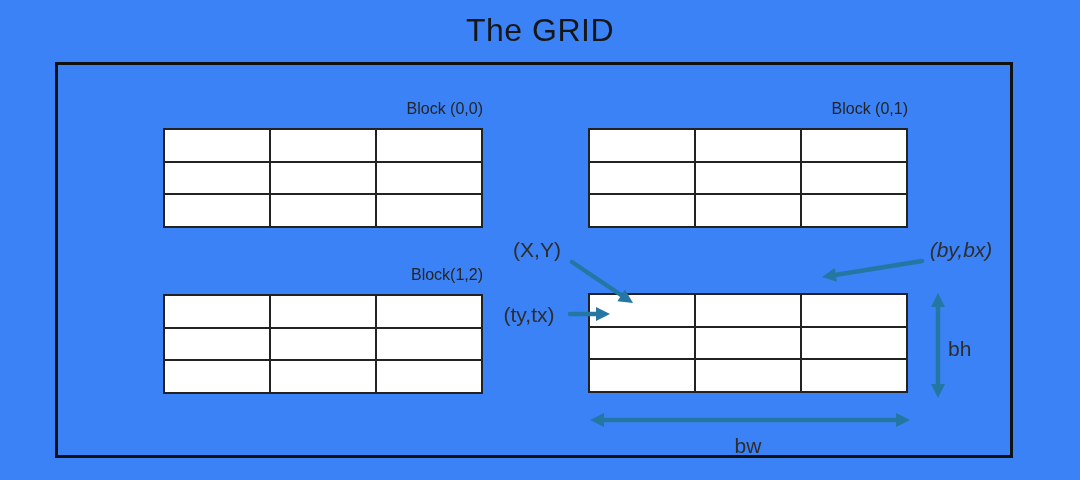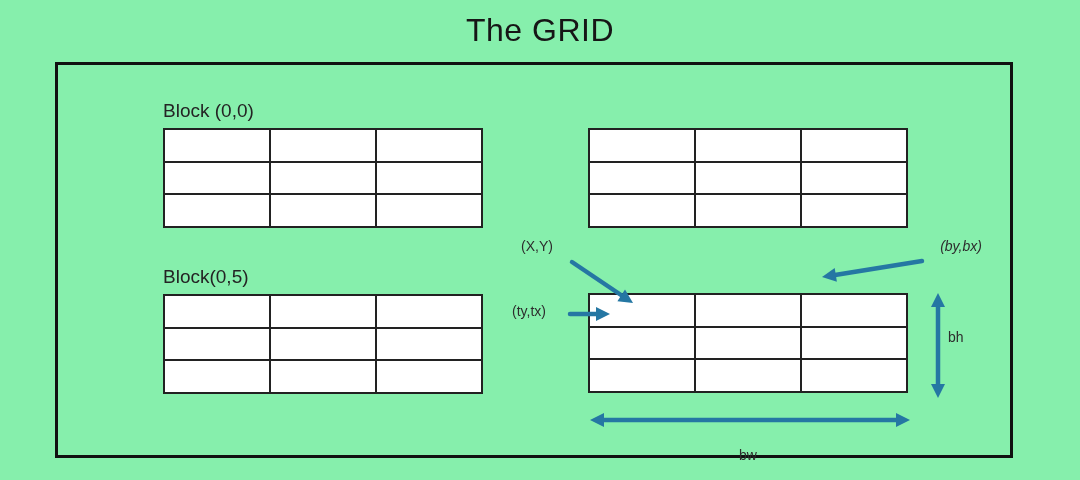--- a/index.html
+++ b/index.html
@@ -1,42 +1,42 @@
 <!DOCTYPE html>
 <html style="--accent: #2577a3;"><head>
 <meta charset="utf-8">
 <style>
   html,body { margin:0; padding:0; background:#ffffff; }
   .stage {
     position:relative; width:1080px; height:480px;
-    background:#86efac; overflow:hidden;
+    background:#3b82f6; overflow:hidden;
     font-family:"Liberation Sans", sans-serif;
     color:#2d2d2d;
   }
   .title {
     position:absolute; top:12px; left:0; width:1080px;
     text-align:center; font-size:32px; color:#161616;
     letter-spacing:0.5px;
   }
   .outer-box {
     position:absolute; left:55px; top:62px; width:952px; height:390px;
     border:3px solid #111111; background:transparent;
   }
   .block-label {
-    position:absolute; width:320px; text-align:left;
-    font-size:19px; color:#242424; white-space:nowrap;
+    position:absolute; width:320px; text-align:right;
+    font-size:16px; color:#242424; white-space:nowrap;
   }
   .block-table {
     position:absolute; width:320px; height:100px;
     display:grid; grid-template-columns:repeat(3,1fr); grid-template-rows:repeat(3,1fr);
     border:1.5px solid #222222; box-sizing:border-box; background:#ffffff;
   }
   .cell { border:1px solid #222222; box-sizing:border-box; }
   .anno {
-    position:absolute; font-size:14px; color:#2d2d2d;
+    position:absolute; font-size:21px; color:#2d2d2d;
     text-align:center; white-space:nowrap;
   }
   .arrow-layer {
     position:absolute; left:0; top:0; width:1080px; height:480px;
     pointer-events:none;
   }
   .arrow-line { stroke:var(--accent,#2577a3); stroke-width:4.5; fill:none; stroke-linecap:round; }
   .arrow-head { fill:var(--accent,#2577a3); stroke:none; }
 </style>
 </head>
@@ -54,33 +54,34 @@
       <div class="cell"></div>
       <div class="cell"></div>
       <div class="cell"></div>
       <div class="cell"></div>
       <div class="cell"></div>
       <div class="cell"></div>
       <div class="cell"></div>
       <div class="cell"></div>
     </div>
 
+  <div class="block-label" style="left:588px; top:100px;">Block (0,1)</div>
   <div class="block-table" style="left:588px; top:128px;">
       <div class="cell"></div>
       <div class="cell"></div>
       <div class="cell"></div>
       <div class="cell"></div>
       <div class="cell"></div>
       <div class="cell"></div>
       <div class="cell"></div>
       <div class="cell"></div>
       <div class="cell"></div>
     </div>
 
-  <div class="block-label" style="left:163px; top:266px;">Block(0,5)</div>
+  <div class="block-label" style="left:163px; top:266px;">Block(1,2)</div>
   <div class="block-table" style="left:163px; top:294px;">
       <div class="cell"></div>
       <div class="cell"></div>
       <div class="cell"></div>
       <div class="cell"></div>
       <div class="cell"></div>
       <div class="cell"></div>
       <div class="cell"></div>
       <div class="cell"></div>
       <div class="cell"></div>
@@ -94,22 +95,22 @@
       <div class="cell"></div>
       <div class="cell"></div>
       <div class="cell"></div>
       <div class="cell"></div>
       <div class="cell"></div>
     </div>
 
   <div class="anno" style="left:505px; top:238px; width:64px;">(X,Y)</div>
   <div class="anno" style="left:496px; top:303px; width:66px;">(ty,tx)</div>
   <div class="anno" style="left:924px; top:238px; width:74px;font-style:italic;">(by,bx)</div>
-  <div class="anno" style="left:948px; top:329px;">bh</div>
-  <div class="anno" style="left:718px; top:434px; width:60px;margin-top:13px;">bw</div>
+  <div class="anno" style="left:948px; top:337px;">bh</div>
+  <div class="anno" style="left:718px; top:434px; width:60px;">bw</div>
 
   <svg class="arrow-layer" viewBox="0 0 1080 480">
     <g>
       <path class="arrow-line" d="M572,262 L621,295"></path>
       <polygon class="arrow-head" points="633,303 617.4,301.3 625,289.5"></polygon>
     </g>
     <g>
       <path class="arrow-line" d="M570,314 L597,314"></path>
       <polygon class="arrow-head" points="610,314 596,307 596,321"></polygon>
     </g>

